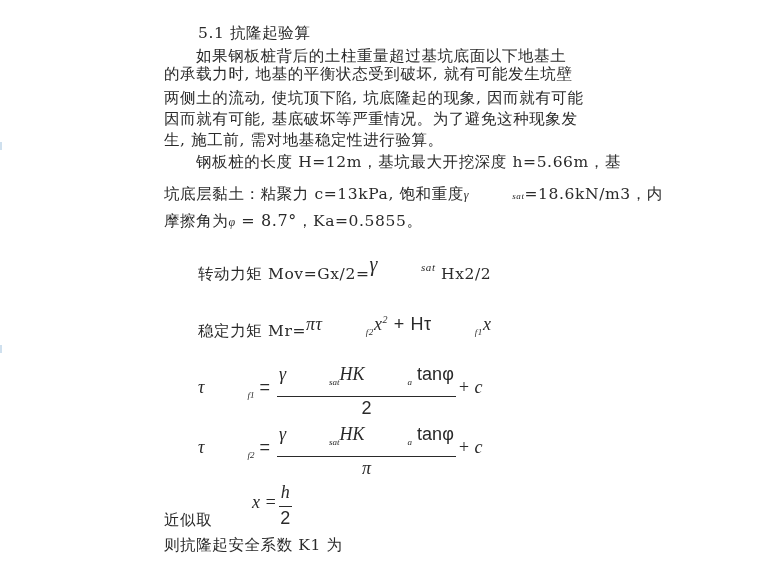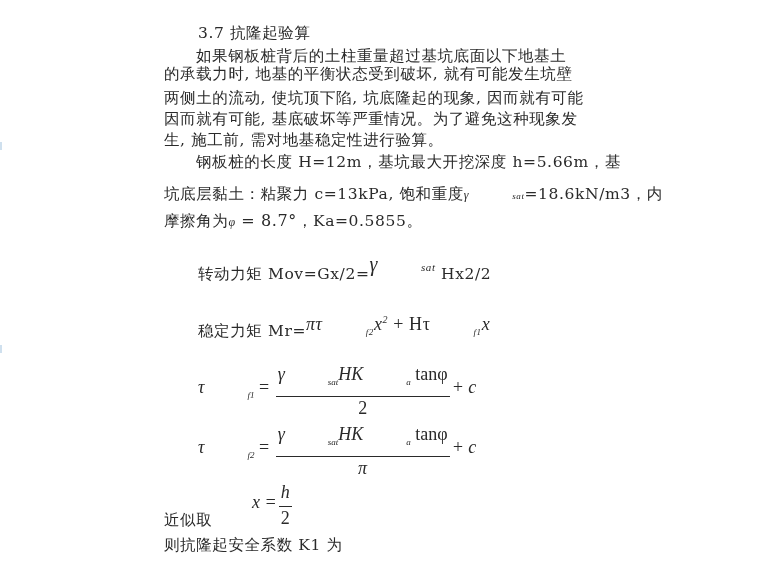--- a/index.html
+++ b/index.html
@@ -2,34 +2,34 @@
 <html><head>
 <meta charset="utf-8">
 <style>
   html, body { margin:0; padding:0; background:#ffffff; }
   body { width:760px; height:570px; position:relative; overflow:hidden;
          font-family:"DejaVu Serif","Liberation Serif",serif; color:#2a2a2a; }
   .edge { position:absolute; left:0; width:2px; background:#cfe0ee; }
   .ln { position:absolute; left:164px; font-size:15.5px; white-space:nowrap; letter-spacing:0.6px; line-height:20px; }
   .ind { left:196px; }
   .math { font-family:"Liberation Serif",serif; font-style:italic; }
-  .up { font-family:Liberation Serif, serif; font-style:normal;text-align:right; }
+  .up { font-family:Liberation Sans, sans-serif; font-style:normal;text-align:right; }
   .sub { font-size:9px; font-style:italic; font-family:"Liberation Serif",serif;padding-left:43px; }
   .frac { display:inline-flex; flex-direction:column; align-items:center; vertical-align:middle; margin:0 2px; }
   .frac .num { padding:0 2px; border-bottom:1px solid #2a2a2a; line-height:28px; }
   .frac .den { line-height:22px; }
   .eq { position:absolute; font-family:"Liberation Serif",serif; font-size:18px; font-style:italic; white-space:nowrap; }
 </style>
 </head>
 <body>
 
 <div class="edge" style="top:142px;height:8px;"></div>
 <div class="edge" style="top:345px;height:8px;"></div>
 
-<div class="ln" style="left:198px;top:23px;">3.7 抗隆起验算</div>
+<div class="ln" style="left:198px;top:23px;">5.1 抗隆起验算</div>
 
 <div class="ln ind" style="top:46px;">如果钢板桩背后的土柱重量超过基坑底面以下地基土</div>
 <div class="ln" style="top:64px;">的承载力时, 地基的平衡状态受到破坏, 就有可能发生坑壁</div>
 <div class="ln" style="top:88px;">两侧土的流动, 使坑顶下陷, 坑底隆起的现象, 因而就有可能</div>
 <div class="ln" style="top:109px;">因而就有可能, 基底破坏等严重情况。为了避免这种现象发</div>
 <div class="ln" style="top:130px;">生, 施工前, 需对地基稳定性进行验算。</div>
 
 <div class="ln ind" style="top:152px;">钢板桩的长度 H=12m，基坑最大开挖深度 h=5.66m，基</div>
 <div class="ln" style="top:184px;">
   <span>坑底层黏土：粘聚力 c=13kPa, 饱和重度</span><span class="math" style="font-size:12px;">γ</span><span class="sub">sat</span><span>=18.6kN/m3，内</span>

